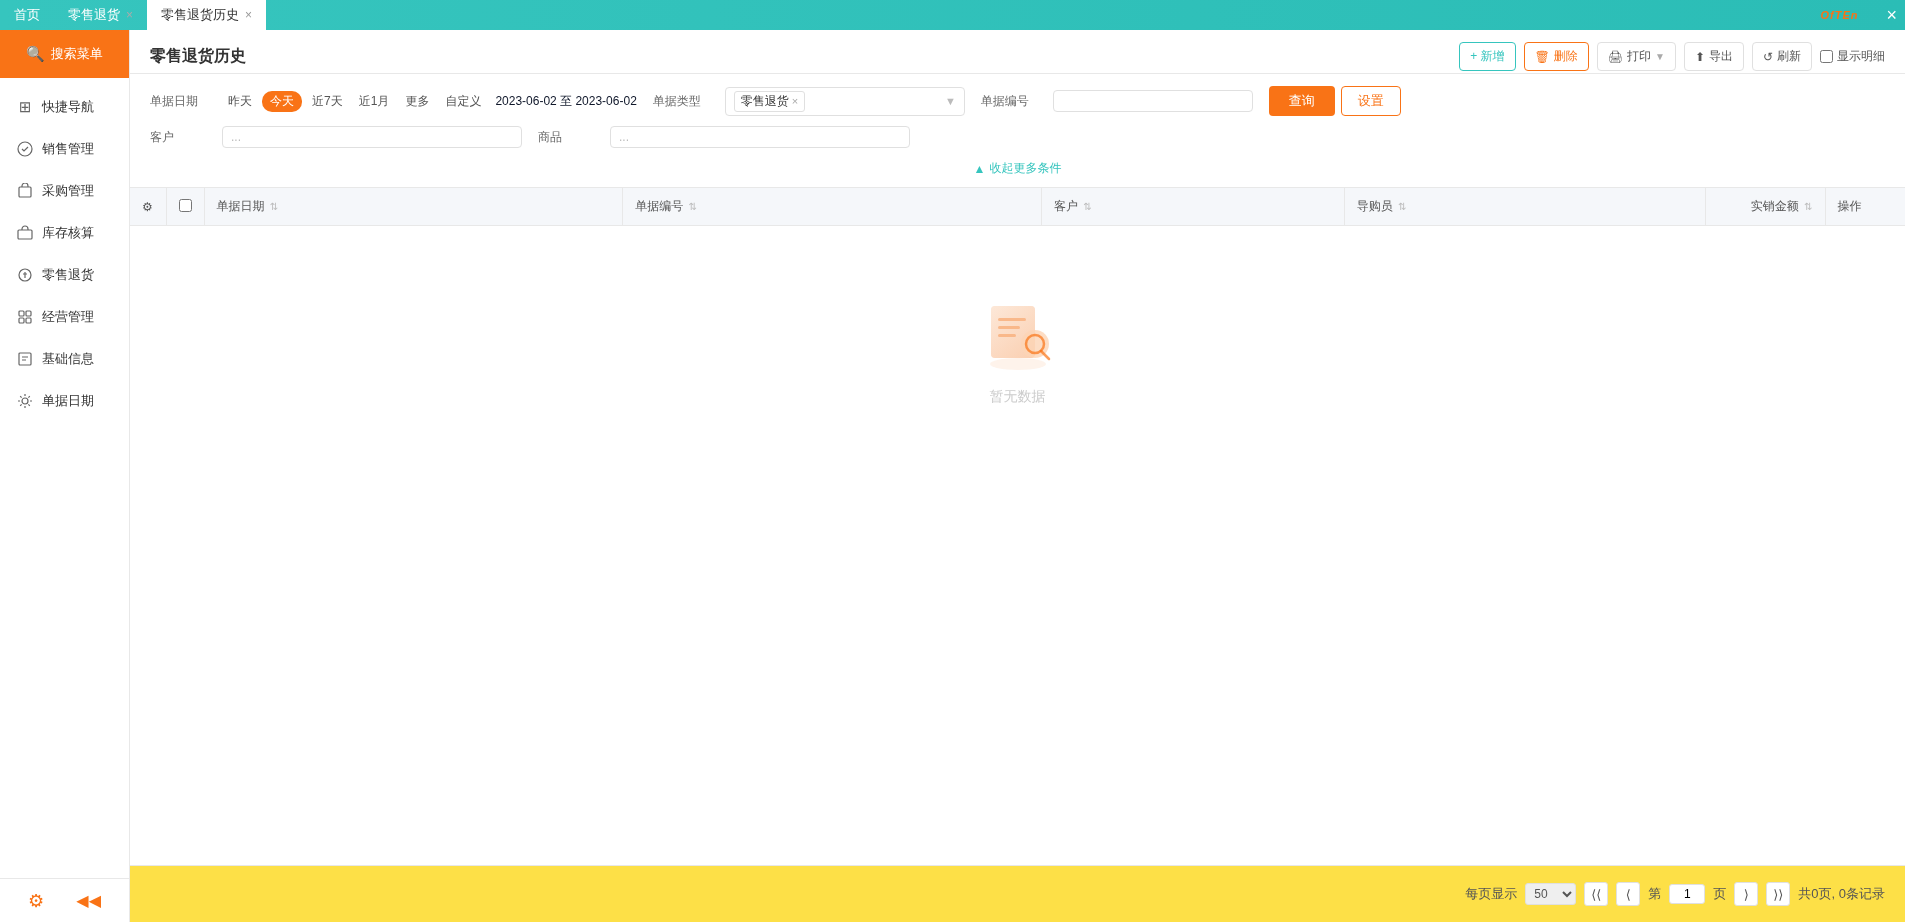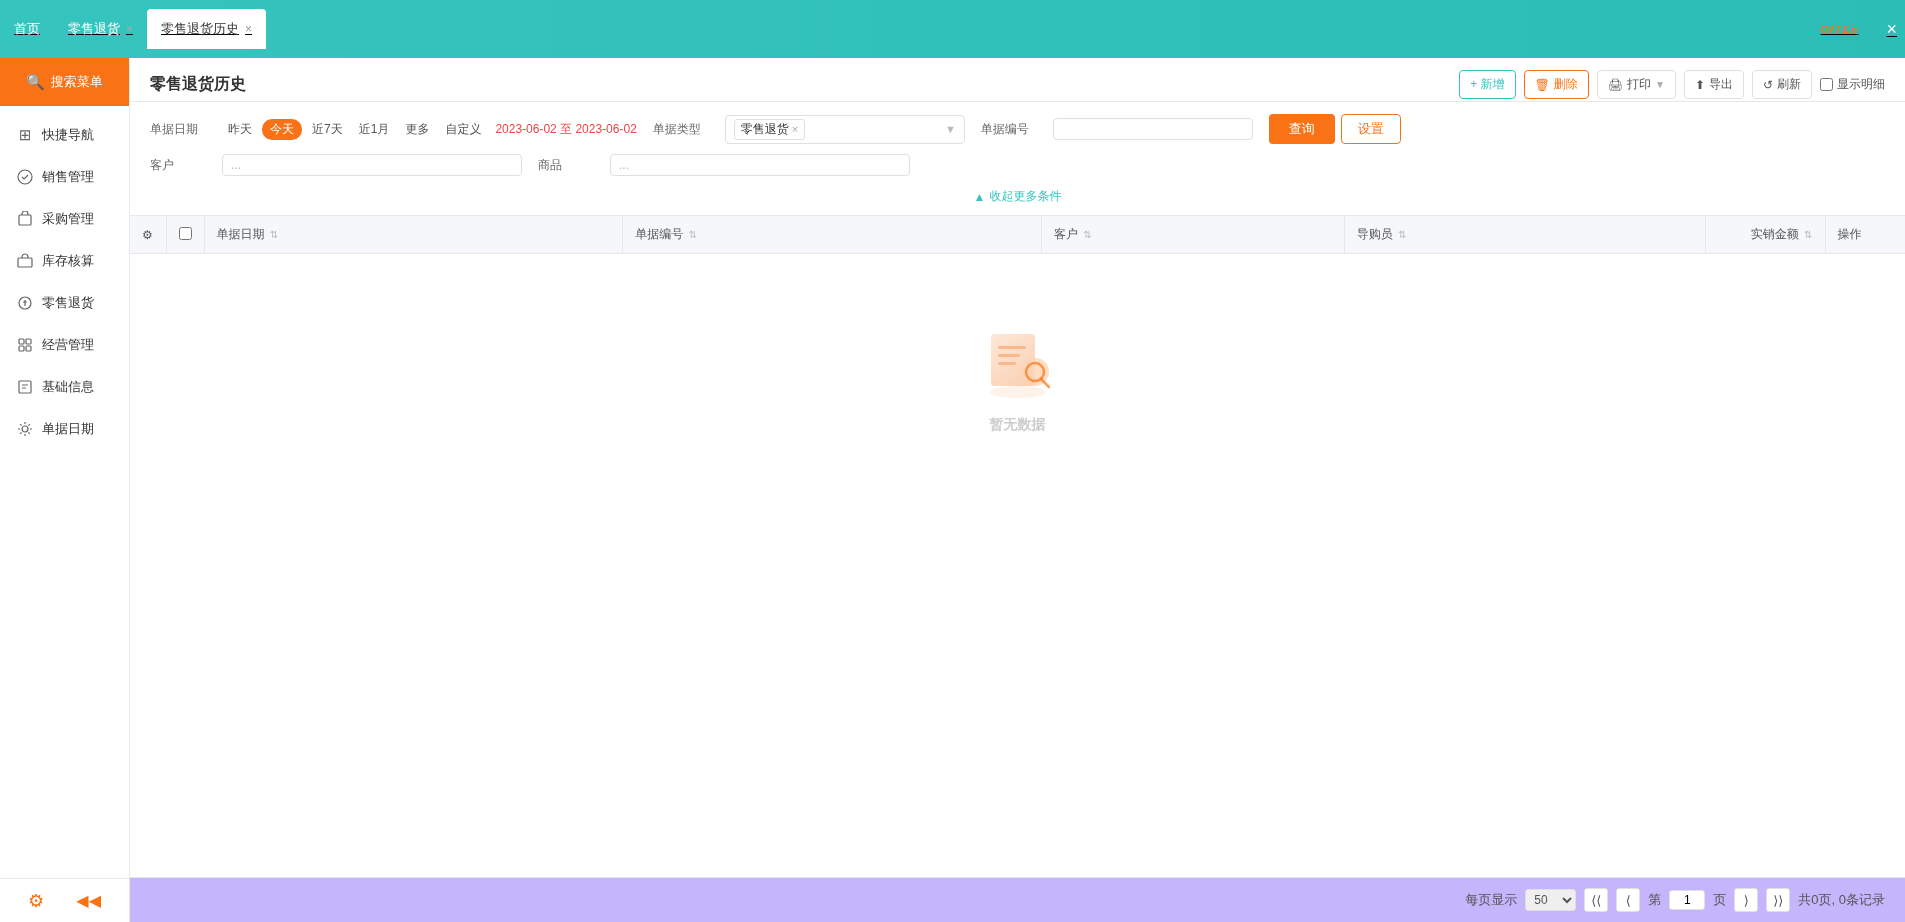--- a/index.html
+++ b/index.html
@@ -1,26 +1,25 @@
 <!DOCTYPE html>
 <html><head>
   <meta charset="utf-8">
   <style>
     * { box-sizing: border-box; margin: 0; padding: 0; font-family: 'Microsoft YaHei', Arial, sans-serif; }
     body { width: 1905px; height: 922px; overflow: hidden; background: #f5f5f5; display: flex; flex-direction: column; }
 
     
     .top-bar {
-      height: 58px;
+      height: 30px;
       background: linear-gradient(90deg, #36c5be, #2bbdb6);
       display: flex;
       align-items: center;
       padding: 0;
       flex-shrink: 0;
-      text-decoration: underline;
     }
     .tab-item {
       height: 40px;
       display: flex;
       align-items: center;
       padding: 0 14px;
       color: #fff;
       font-size: 13px;
       cursor: pointer;
       position: relative;
@@ -211,21 +210,21 @@
       background: transparent;
     }
     .date-btn.active {
       background: #f97316;
       color: #fff;
       border-radius: 10px;
       padding: 2px 8px;
     }
     .filter-date-range {
       font-size: 12px;
-      color: #ef4444;
+      color: #0f172a;
       margin-left: 4px;
     }
     .filter-select-wrap {
       display: flex;
       align-items: center;
       border: 1px solid #e0e0e0;
       border-radius: 4px;
       background: #fff;
       padding: 3px 8px;
       min-width: 200px;
@@ -334,21 +333,20 @@
       font-size: 12px;
       border-right: 1px solid #e8e8e8;
       white-space: nowrap;
     }
     .data-table th:last-child { border-right: none; }
     .data-table td {
       padding: 10px 12px;
       color: #333;
       border-bottom: 1px solid #f0f0f0;
       font-size: 12px;
-      font-weight: bold;
     }
     .th-settings {
       width: 36px;
       text-align: center;
     }
     .th-check {
       width: 36px;
       text-align: center;
     }
     .sort-icon { font-size: 10px; color: #bbb; margin-left: 2px; }
@@ -367,23 +365,23 @@
       height: 90px;
       margin-bottom: 12px;
     }
     .empty-text {
       color: #ccc;
       font-size: 14px;
     }
 
     
     .pagination-bar {
-      background: #c4b5fd;
+      background: #fde047;
       border-top: 1px solid #e8e8e8;
-      padding: 10px 20px;
+      padding: 16px 20px;
       display: flex;
       align-items: center;
       justify-content: flex-end;
       gap: 8px;
       font-size: 13px;
       color: #555;
       flex-shrink: 0;
     }
     .pagination-bar select {
       border: 1px solid #e0e0e0;

